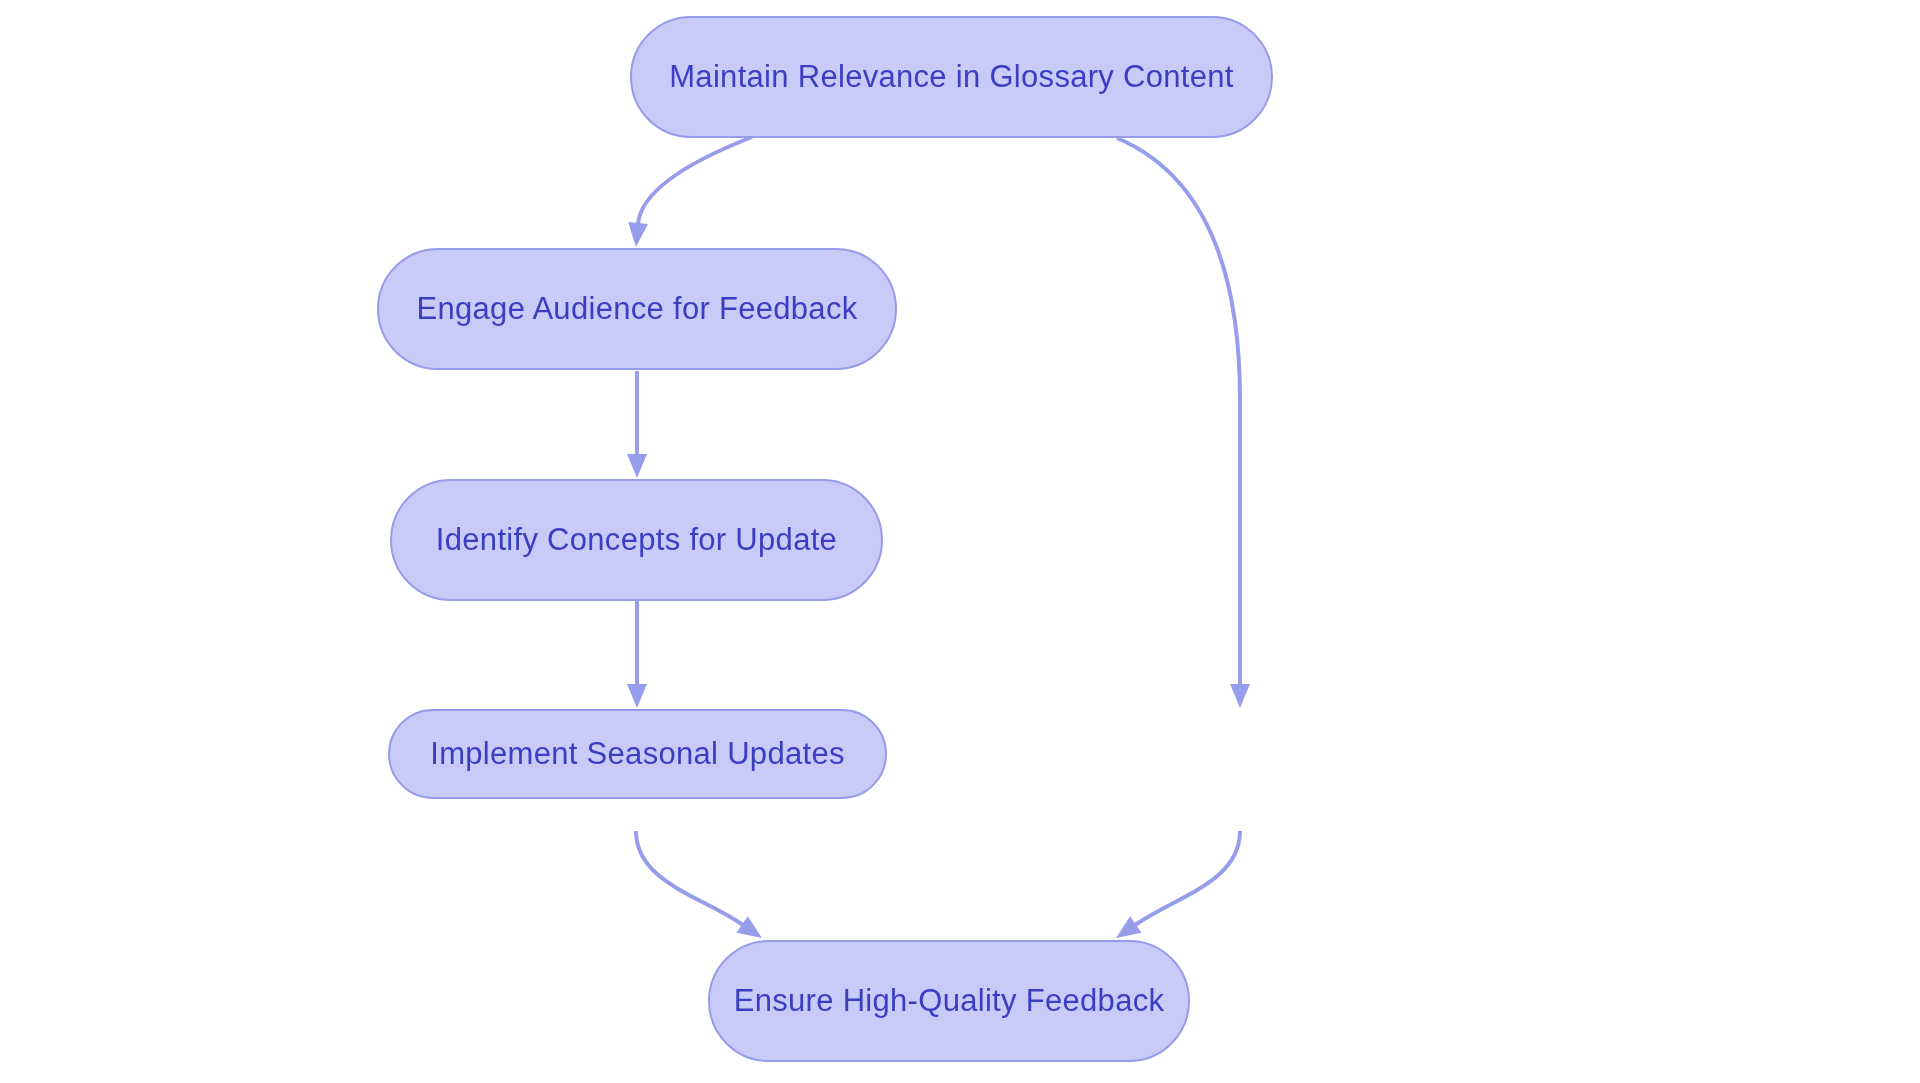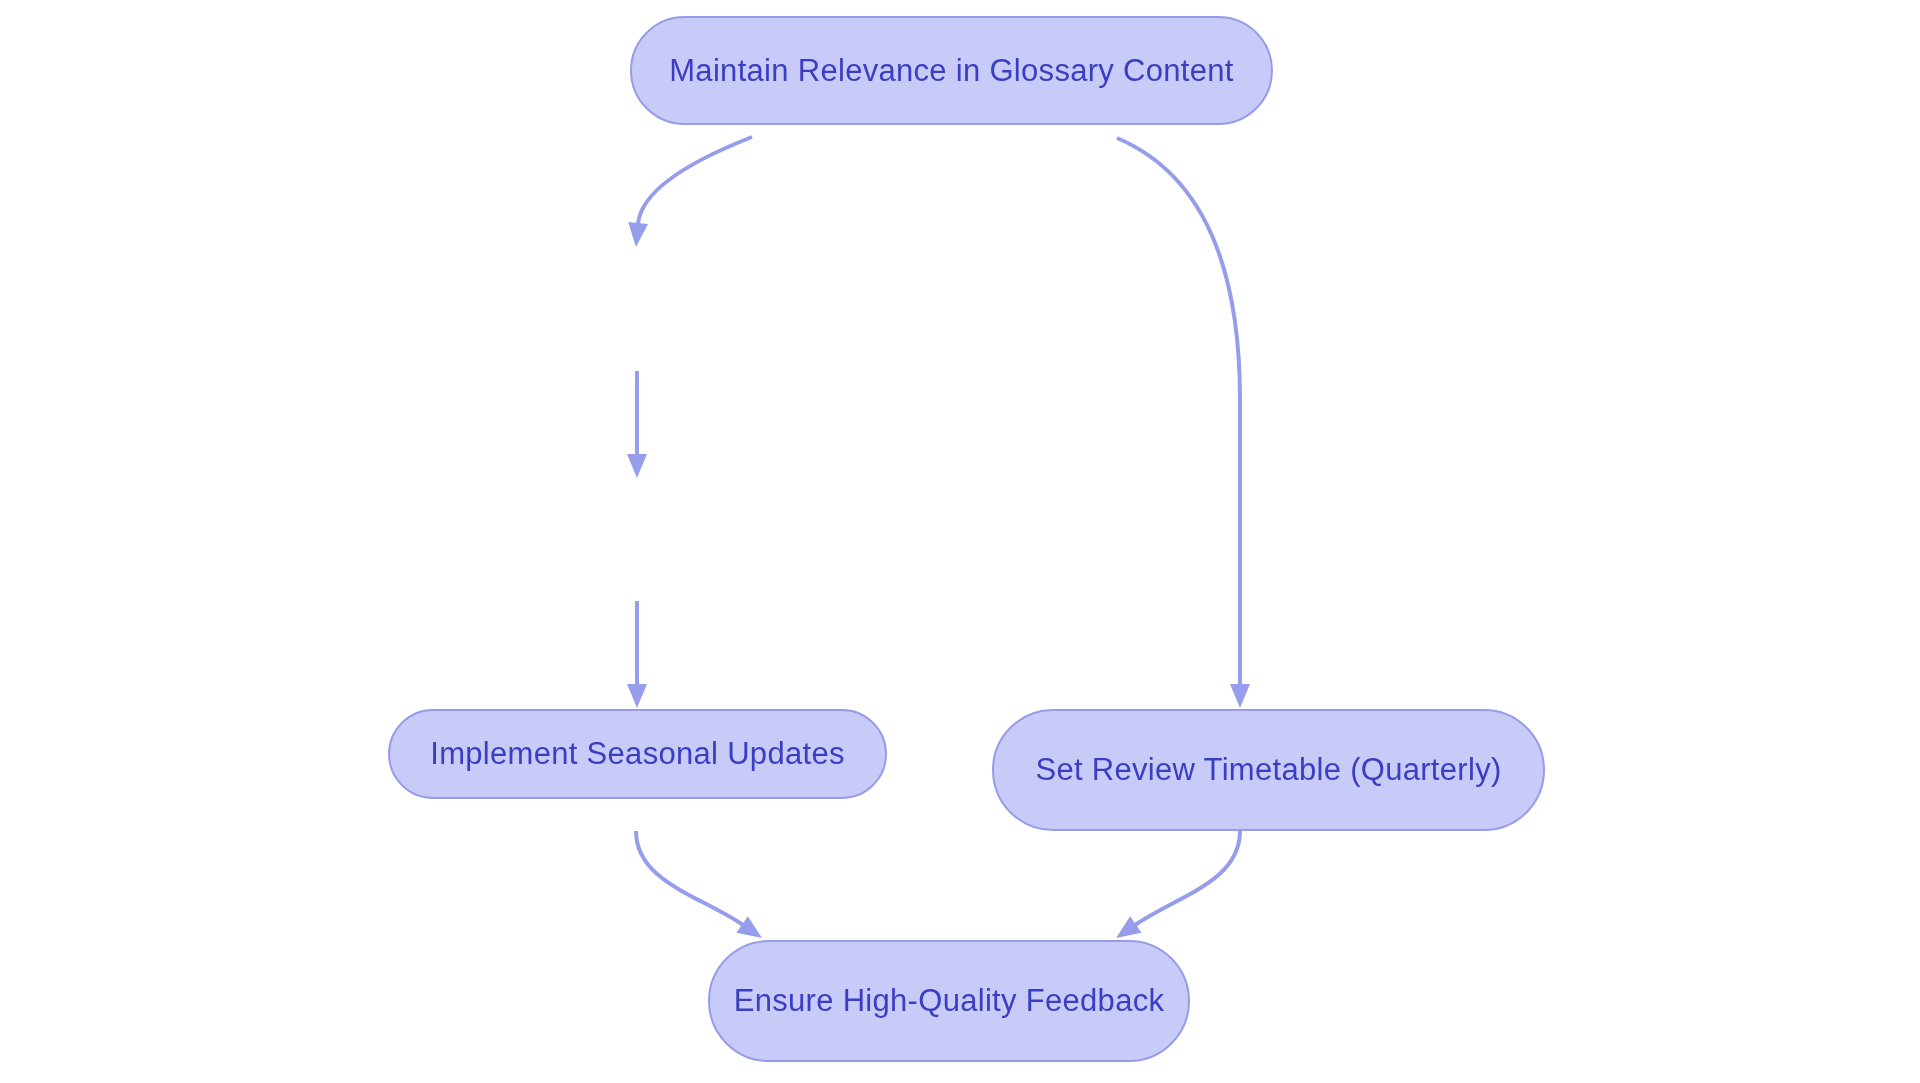--- a/index.html
+++ b/index.html
@@ -65,31 +65,34 @@
       </marker>
     </defs>
     <path class="edge" d="M 752,137 Q 642,180 638,224" marker-end="url(#arrow)"></path>
     <path class="edge" d="M 1117,138 Q 1240,190 1240,400 L 1240,685" marker-end="url(#arrow)"></path>
     <path class="edge" d="M 637,371 L 637,455" marker-end="url(#arrow)"></path>
     <path class="edge" d="M 637,601 L 637,685" marker-end="url(#arrow)"></path>
     <path class="edge" d="M 636,831 C 636,882 701,896 743,925" marker-end="url(#arrow)"></path>
     <path class="edge" d="M 1240,831 C 1240,882 1177,896 1135,925" marker-end="url(#arrow)"></path>
   </svg>
 
-  <div class="node" style="left:630px; top:16px; width:643px; height:109px;">
+  <div class="node" style="left:630px; top:16px; width:643px; height:122px;">
     <span class="node-label">Maintain Relevance in Glossary Content</span>
   </div>
 
+  <div class="node" style="left:377px; top:248px; width:520px; height:122px;">
+    <span class="node-label">Engage Audience for Feedback</span>
+  </div>
 
+  <div class="node" style="left:390px; top:479px; width:493px; height:122px;">
+    <span class="node-label">Identify Concepts for Update</span>
+  </div>
 
   <div class="node" style="left:388px; top:709px; width:499px; height:90px;">
     <span class="node-label">Implement Seasonal Updates</span>
   </div>
 
-  <div class="node" style="left:992px; top:709px; width:553px; height:122px;">
-    <span class="node-label">Set Review Timetable (Quarterly)</span>
-  </div>
 
   <div class="node" style="left:708px; top:940px; width:482px; height:122px;">
     <span class="node-label">Ensure High-Quality Feedback</span>
   </div>
 
 </div>
 
 </body></html>

